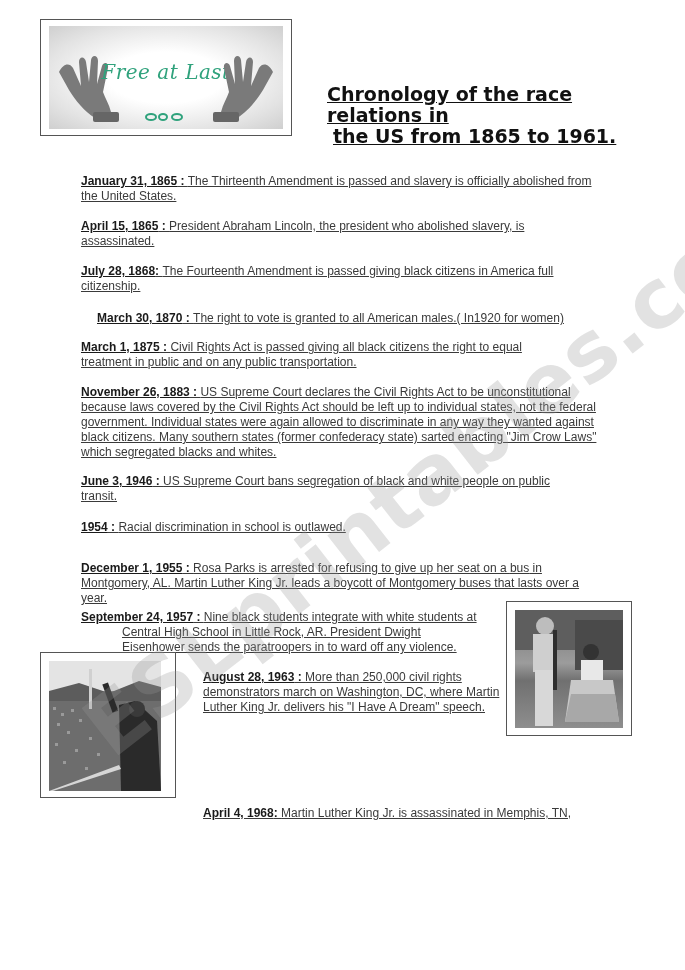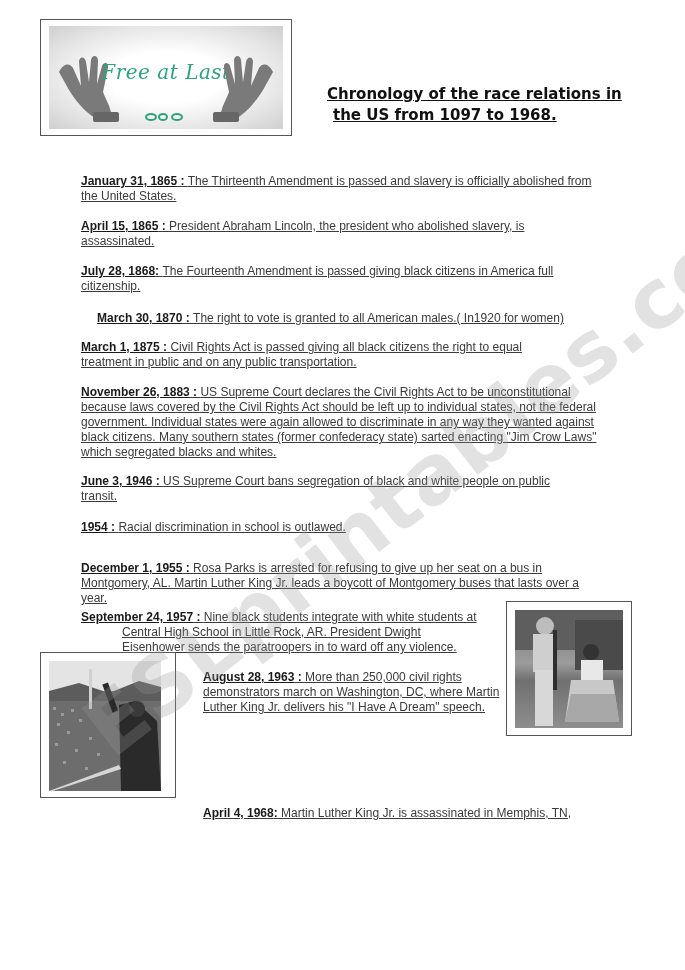--- a/index.html
+++ b/index.html
@@ -14,21 +14,21 @@
                 background: radial-gradient(ellipse at center, #ffffff 35%, #e3e3e3 75%, #cfcfcf 100%); overflow: hidden; }
   .logo-text { position: absolute; left: 50px; top: 34px; width: 134px; text-align: center;
                font-family: "DejaVu Serif", serif; font-size: 20px; color: #2fa27c; letter-spacing: 0.5px; font-style: italic; }
   .hand { position: absolute; top: 26px; width: 70px; height: 72px; }
   .hand.left { left: 6px; }
   .hand.right { right: 6px; }
   .chain { position: absolute; left: 92px; top: 84px; width: 50px; height: 14px; }
 
   
   .title { position: absolute; left: 327px; top: 84px; width: 300px;
-           font-family: "DejaVu Sans", sans-serif; font-weight: bold; font-size: 15px; line-height: 21px; color: #111;
+           font-family: "DejaVu Sans", sans-serif; font-weight: bold; font-size: 19px; line-height: 21px; color: #111;
            text-decoration: underline; }
   .title .l2 { display: block; padding-left: 6px; }
 
   
   .entry { position: absolute; font-size: 12px; line-height: 15px; color: #3a3a3a; text-decoration: underline; }
   .date { font-weight: bold; color: #1a1a1a; text-decoration: underline; }
   .sep { font-weight: bold; color: #1a1a1a; }
   .u { text-decoration: underline; }
   sup { font-size: 8px; line-height: 0; }
 
@@ -63,21 +63,21 @@
         <g transform="translate(70,0) scale(-1,1)">
           <path d="M4 20 C8 12 14 10 18 16 L26 34 L24 10 C24 4 30 4 31 10 L34 30 L36 8 C37 2 43 3 43 9 L42 32 L47 14 C49 9 54 11 53 16 L48 40 C50 46 54 52 56 60 L40 66 C30 60 20 48 14 38 Z" fill="#7a7a7a"></path>
           <rect x="38" y="60" width="26" height="10" rx="2" fill="#666"></rect>
         </g>
       </svg>
     </div>
   </div>
 
   <div class="title">
     <span>Chronology of the race relations in</span>
-    <span class="l2">the US from 1097 to 1968.</span>
+    <span class="l2">the US from 1865 to 1961.</span>
   </div>
 
   <div class="entry" style="left:81px; top:174px; width:520px;">
     <span class="date">January 31, 1865</span><span class="sep"> : </span><span>The Thirteenth Amendment is passed and slavery is officially abolished from the United States.</span>
   </div>
 
   <div class="entry" style="left:81px; top:219px; width:480px;">
     <span class="date">April 15, 1865</span><span class="sep"> : </span><span>President Abraham Lincoln, the president who abolished slavery, is assassinated.</span>
   </div>
 

